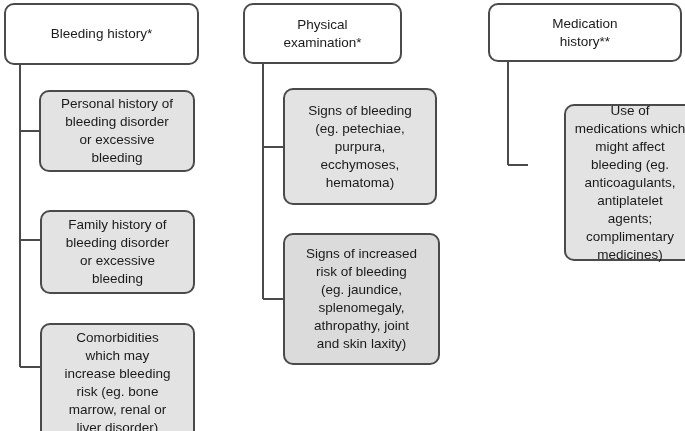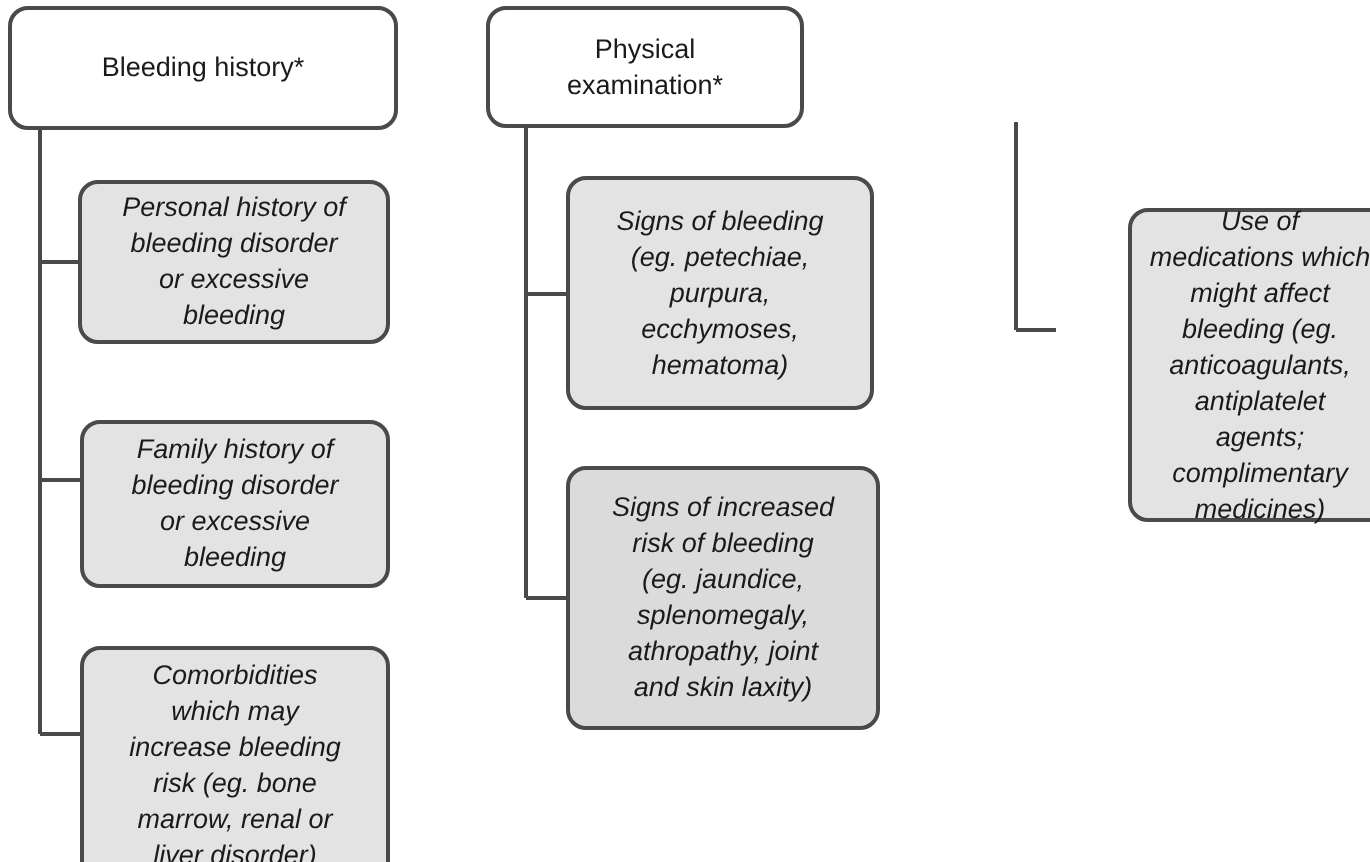--- a/index.html
+++ b/index.html
@@ -33,21 +33,21 @@
     position: absolute;
     border: 2px solid var(--border);
     border-radius: 10px;
     display: flex;
     align-items: center;
     justify-content: center;
     text-align: center;
     padding: 4px 8px;
   }
   .node.header { background: var(--header-fill); }
-  .node.child { background: var(--child-fill); font-style: italic; }
+  .node.child { background: var(--child-fill); }
   .node.child.darker { background: var(--child-fill-dark); }
   .label {
     white-space: pre-line;
     font-size: 13.5px;
     line-height: 18px;
     color: var(--text);
   }
   
   .h1  { left: 4px;   top: 3px;   width: 195px; height: 62px; }
   .c1a { left: 39px;  top: 90px;  width: 156px; height: 82px; }
@@ -112,20 +112,24 @@
   </div>
   <div class="node child darker c2b">
     <span class="label">Signs of increased
 risk of bleeding
 (eg. jaundice,
 splenomegaly,
 athropathy, joint
 and skin laxity)</span>
   </div>
 
+  <div class="node header h3">
+    <span class="label">Medication
+history**</span>
+  </div>
   <div class="node child c3a">
     <span class="label">Use of
 medications which
 might affect
 bleeding (eg.
 anticoagulants,
 antiplatelet agents;
 complimentary
 medicines)</span>
   </div>

